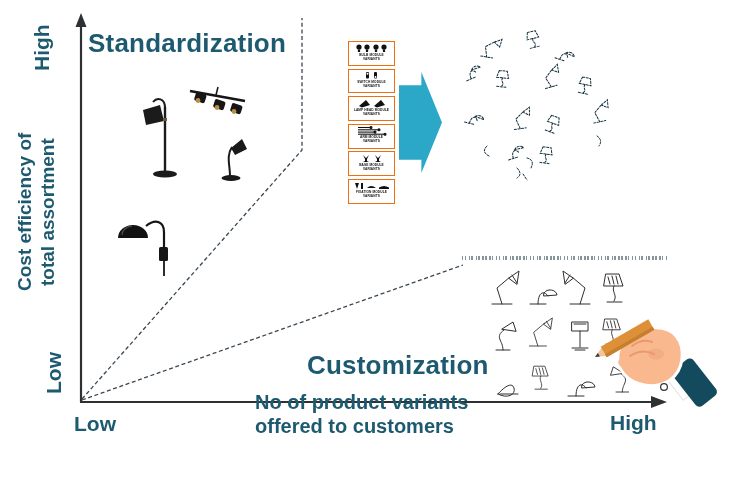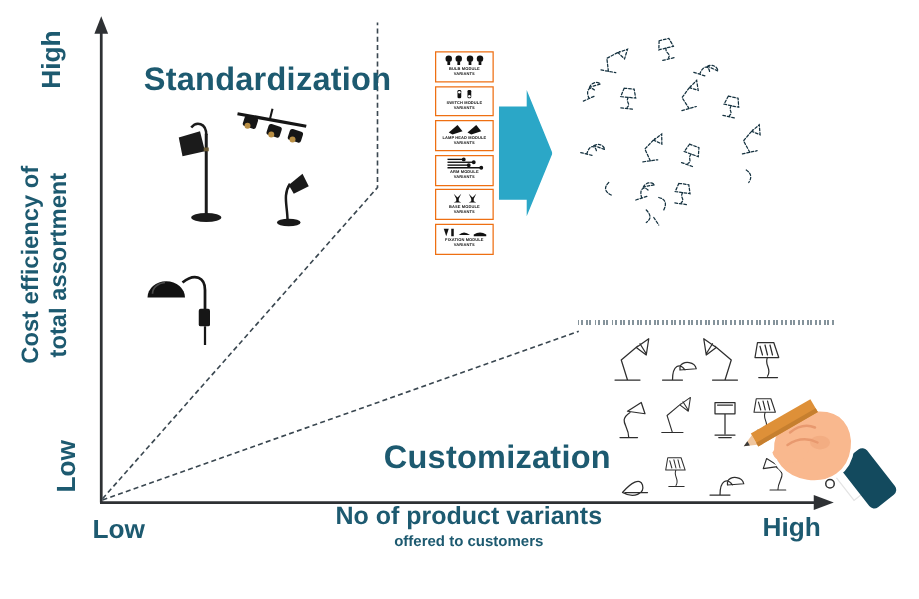--- a/index.html
+++ b/index.html
@@ -48,27 +48,27 @@
   </svg>
 
   <div class="abs vt end-label teal" style="left:30px;top:16px;height:64px;text-align:center;z-index:5">High</div>
   <div class="abs" style="left:14px;top:122px;height:180px;display:flex;gap:1px;z-index:5">
     <span class="vt axis-title teal" style="height:180px;text-align:center;">Cost efficiency of</span>
     <span class="vt axis-title teal" style="height:180px;text-align:center;">total assortment</span>
   </div>
   <div class="abs vt end-label teal" style="left:42px;top:347px;height:52px;text-align:center;z-index:5">Low</div>
 
   <div class="abs end-label teal" style="left:74px;top:412px;">Low</div>
-  <div class="abs teal" style="left:255px;top:402px;width:240px;text-align:center;z-index:5">
+  <div class="abs teal" style="left:255px;top:391px;width:240px;text-align:left;z-index:5">
     <div class="axis-title" style="font-size:20px">No of product variants</div>
-    <div class="axis-title" style="font-size:12px">offered to customers</div>
+    <div class="axis-title" style="font-size:20px">offered to customers</div>
   </div>
   <div class="abs end-label teal" style="left:610px;top:411px;">High</div>
 
-  <div class="abs region-label teal" style="left:115px;top:28px;margin-top:20px;">Standardization</div>
+  <div class="abs region-label teal" style="left:88px;top:28px;">Standardization</div>
   <div class="abs region-label teal" style="left:307px;top:350px;">Customization</div>
 
   <div class="abs lamp-card" style="left:127px;top:88px;width:63px;height:99px;">
     <svg width="63" height="99" viewBox="0 0 63 99">
       <path d="M38 20 C38 10 30 9 26 14" stroke="#1b1b1b" stroke-width="2" fill="none"></path>
       <path d="M16 22 L33 17 L37 33 L19 37 Z" fill="#1b1b1b"></path>
       <line x1="38" y1="19" x2="38" y2="84" stroke="#1b1b1b" stroke-width="2.4"></line>
       <ellipse cx="38" cy="86" rx="12" ry="3.6" fill="#1b1b1b"></ellipse>
       <rect x="36" y="30" width="4" height="3" fill="#6b5a33"></rect>
     </svg>

